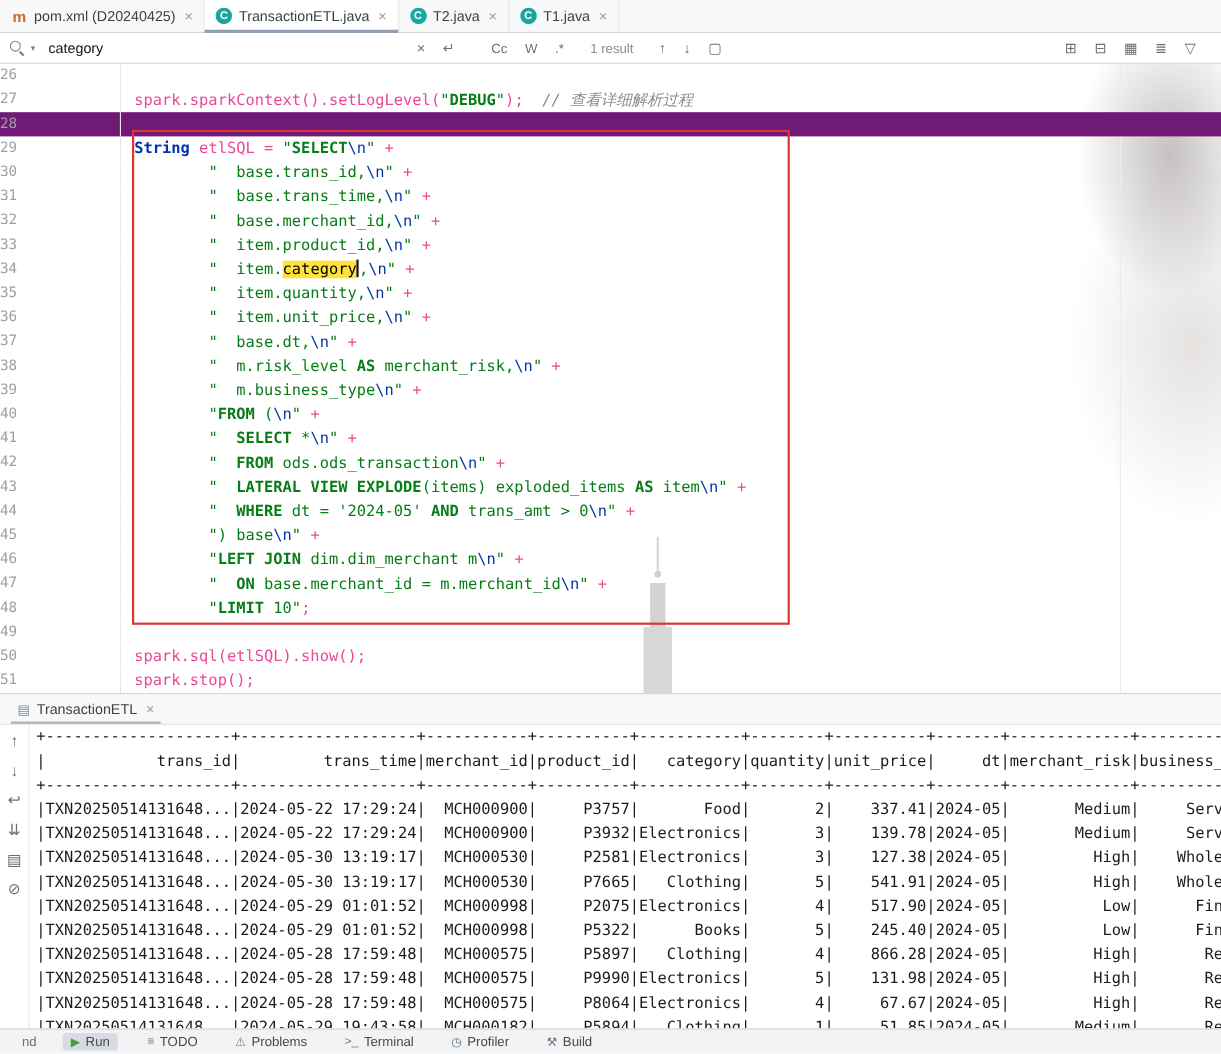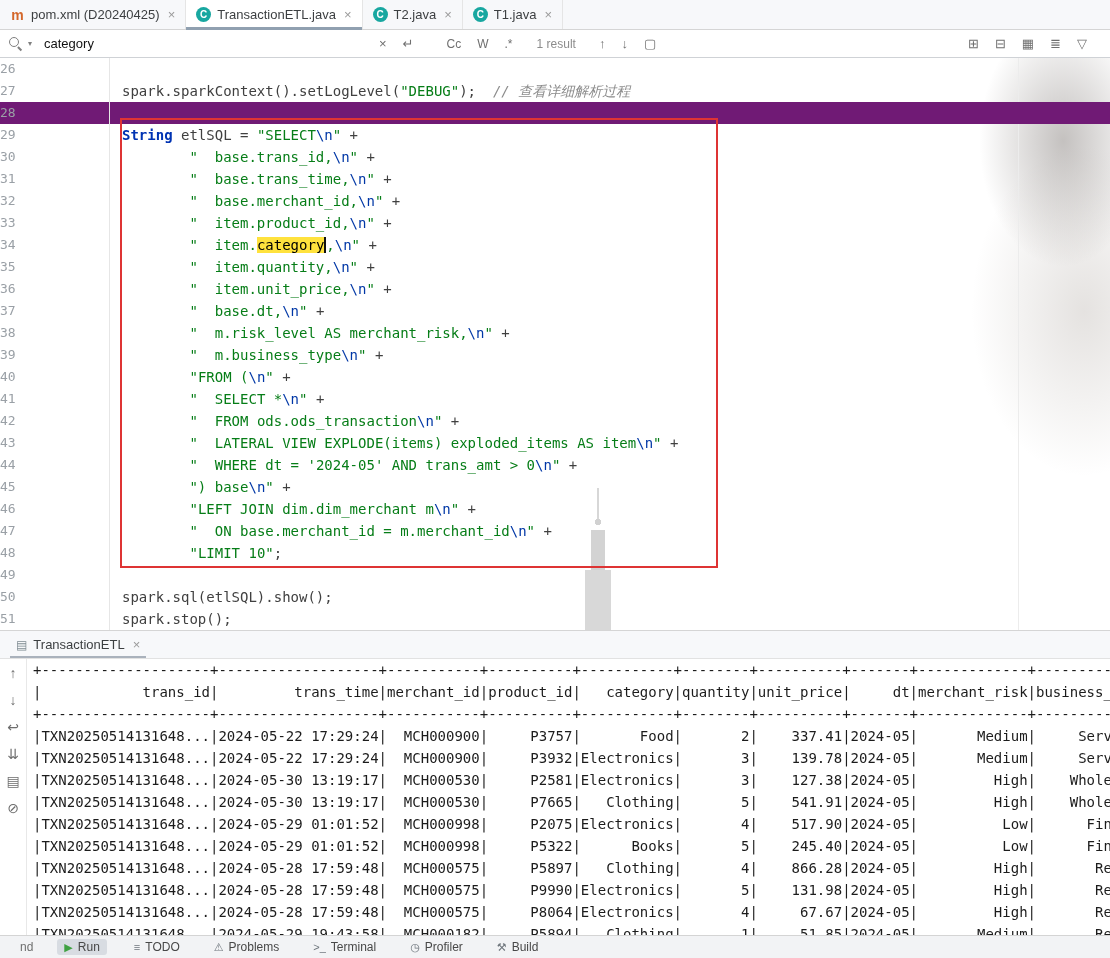--- a/index.html
+++ b/index.html
@@ -37,23 +37,23 @@
   
   .editor{position:absolute;left:0;top:58px;width:1110px;height:572px;background:#fff;
     font-family:"DejaVu Sans Mono",monospace;font-size:14px;overflow:hidden;}
   .code-lines{position:relative;z-index:2;}
   .code-row{display:flex;height:22px;line-height:22px;white-space:pre;}
   .code-row.caret-row{background:#701a75;}
   .lnum{width:46px;text-align:left;color:#9aa0a6;font-size:13px;flex:none;}
   .gpad{width:63px;flex:none;border-right:1px solid #e6e6e6;align-self:stretch;}
   .lcode{padding-left:12px;}
   .tk-kw{color:#0033b3;font-weight:bold;}
-  .tk-pl{color:#404040;}
+  .tk-pl{color:#ec4899;}
   .tk-str{color:#067d17;}
-  .tk-strb{color:#067d17;font-weight:normal;}
+  .tk-strb{color:#067d17;font-weight:bold;}
   .tk-esc{color:#0037a6;}
   .tk-cm{color:#8c8c8c;font-style:italic;}
   .tk-hl{background:#ffe23d;color:#000;}
   .tk-caret{display:inline-block;width:0;border-left:2px solid #111;height:16px;vertical-align:-3px;}
   .red-box{position:absolute;left:120px;top:60px;width:598px;height:450px;border:2px solid #de3434;
     box-sizing:border-box;z-index:3;pointer-events:none;}
   .margin-guide{position:absolute;left:1018px;top:0;height:572px;width:1px;background:#ececec;z-index:1;}
   .bg-photo{position:absolute;right:0;top:0;width:260px;height:460px;z-index:0;
     background:
       radial-gradient(ellipse 120px 180px at 82% 18%, rgba(100,92,88,0.38), rgba(100,92,88,0) 70%),

